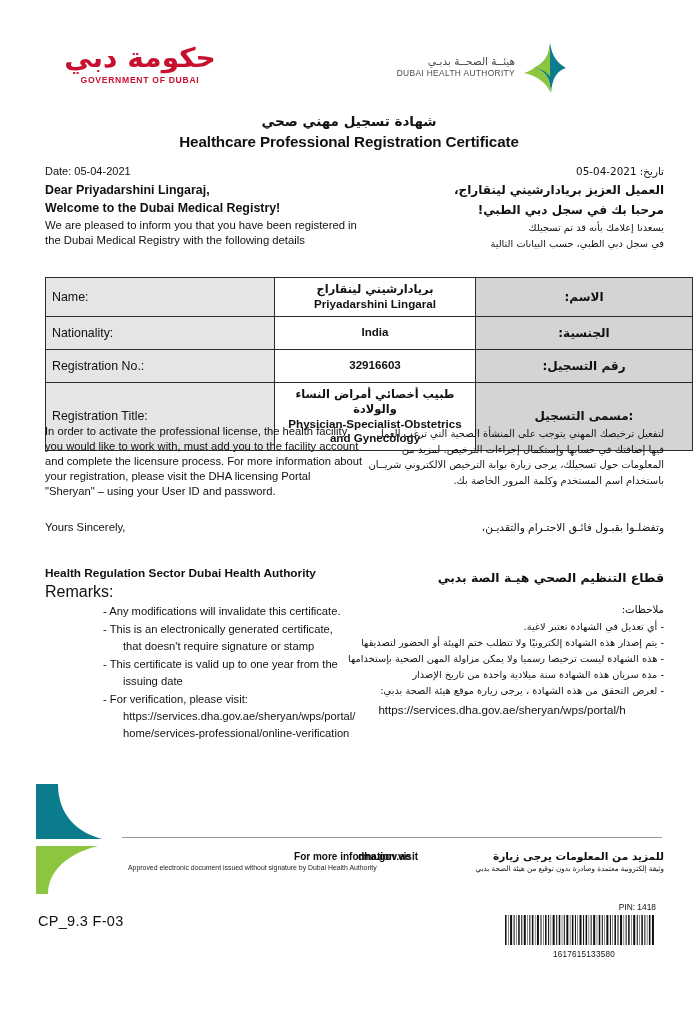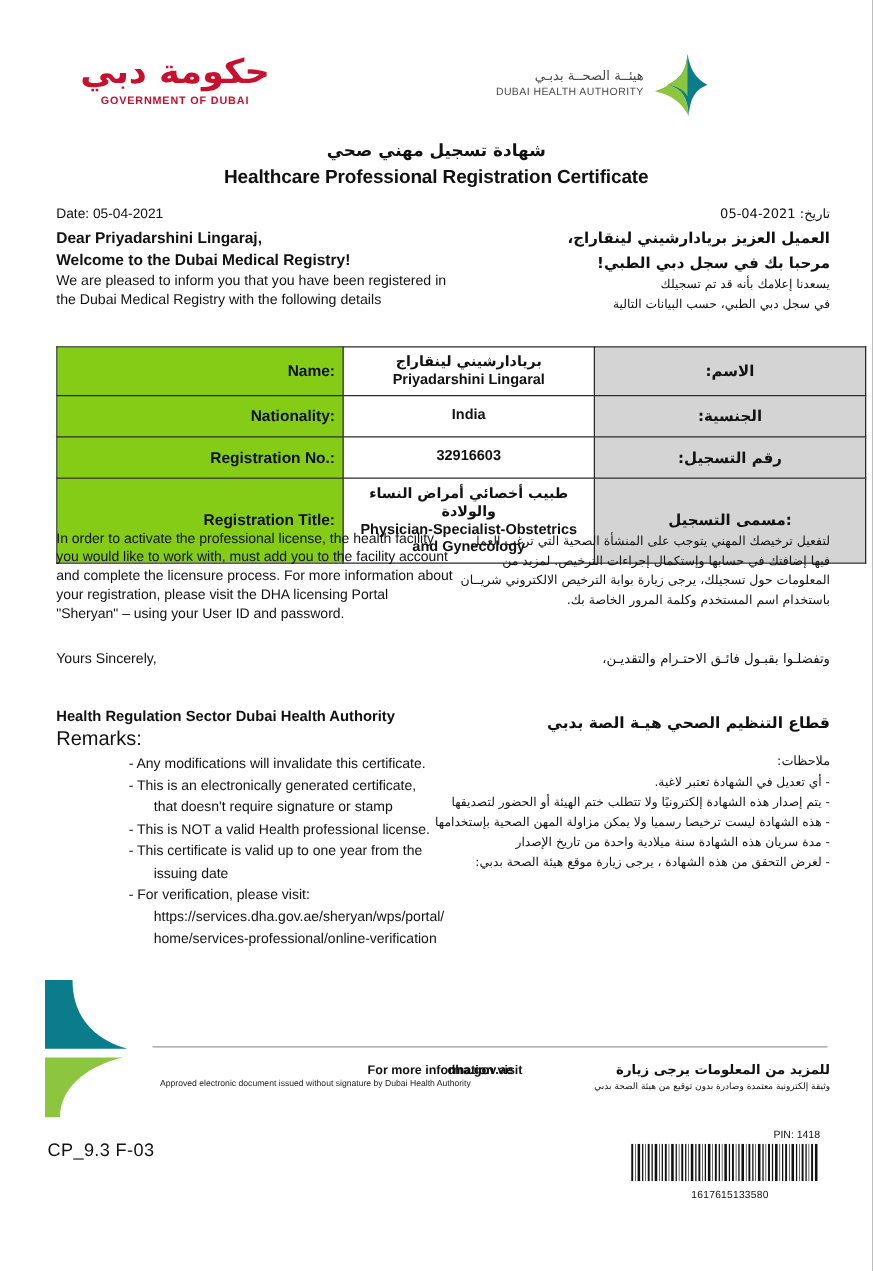--- a/index.html
+++ b/index.html
@@ -165,23 +165,23 @@
     table-layout: fixed;
   }
   .details-table td {
     border: 1.6px solid #2b2b2b;
     padding: 4px 6px;
     vertical-align: middle;
     height: 24px;
   }
   .cell-label-en {
     width: 216px;
-    background: #84cc16;
-    text-align: right;
-    font-weight: 700;
+    background: #e5e5e5;
+    text-align: left;
+    font-weight: 400;
     font-size: 12.4px;
   }
   .cell-value {
     width: 188px;
     background: #ffffff;
     text-align: center;
     font-weight: 700;
     font-size: 11.6px;
     line-height: 14.5px;
   }
@@ -539,23 +539,20 @@
       <div class="rem-head">Remarks:</div>
       <ul>
         <li>
           <span>- Any modifications will invalidate this certificate.</span>
         </li>
         <li>
           <span>- This is an electronically generated certificate,</span>
           <span class="sub">that doesn't require signature or stamp</span>
         </li>
         <li>
-          <span>- This is NOT a valid Health professional license.</span>
-        </li>
-        <li>
           <span>- This certificate is valid up to one year from the</span>
           <span class="sub">issuing date</span>
         </li>
         <li>
           <span>- For verification, please visit:</span>
           <span class="url">https://services.dha.gov.ae/sheryan/wps/portal/</span>
           <span class="url">home/services-professional/online-verification</span>
         </li>
       </ul>
     </div>
@@ -563,20 +560,21 @@
     <div class="rem-ar">
       <div class="dept-ar">قطاع التنظيم الصحي هيـة الصة بدبي</div>
       <div class="rem-head-ar">ملاحظات:</div>
       <ul>
         <li>- أي تعديل في الشهادة تعتبر لاغية.</li>
         <li>- يتم إصدار هذه الشهادة إلكترونيًا ولا تتطلب ختم الهيئة أو الحضور لتصديقها</li>
         <li>- هذه الشهادة ليست ترخيصا رسميا ولا يمكن مزاولة المهن الصحية بإستخدامها</li>
         <li>- مدة سريان هذه الشهادة سنة ميلادية واحدة من تاريخ الإصدار</li>
         <li>- لغرض التحقق من هذه الشهادة ، يرجى زيارة موقع هيئة الصحة بدبي:</li>
       </ul>
+      <div class="url-ar">https://services.dha.gov.ae/sheryan/wps/portal/h</div>
     </div>
   </div>
 
   <svg class="swoosh" viewBox="0 0 86 110">
     <path d="M0 0 L22 0 C22 30 40 48 66 55 L0 55 Z" fill="#0b7c8c"></path>
     <path d="M0 62 L62 62 C30 70 12 88 12 110 L0 110 Z" fill="#8cc63f"></path>
   </svg>
 
   <div class="footer-rule"></div>
 

